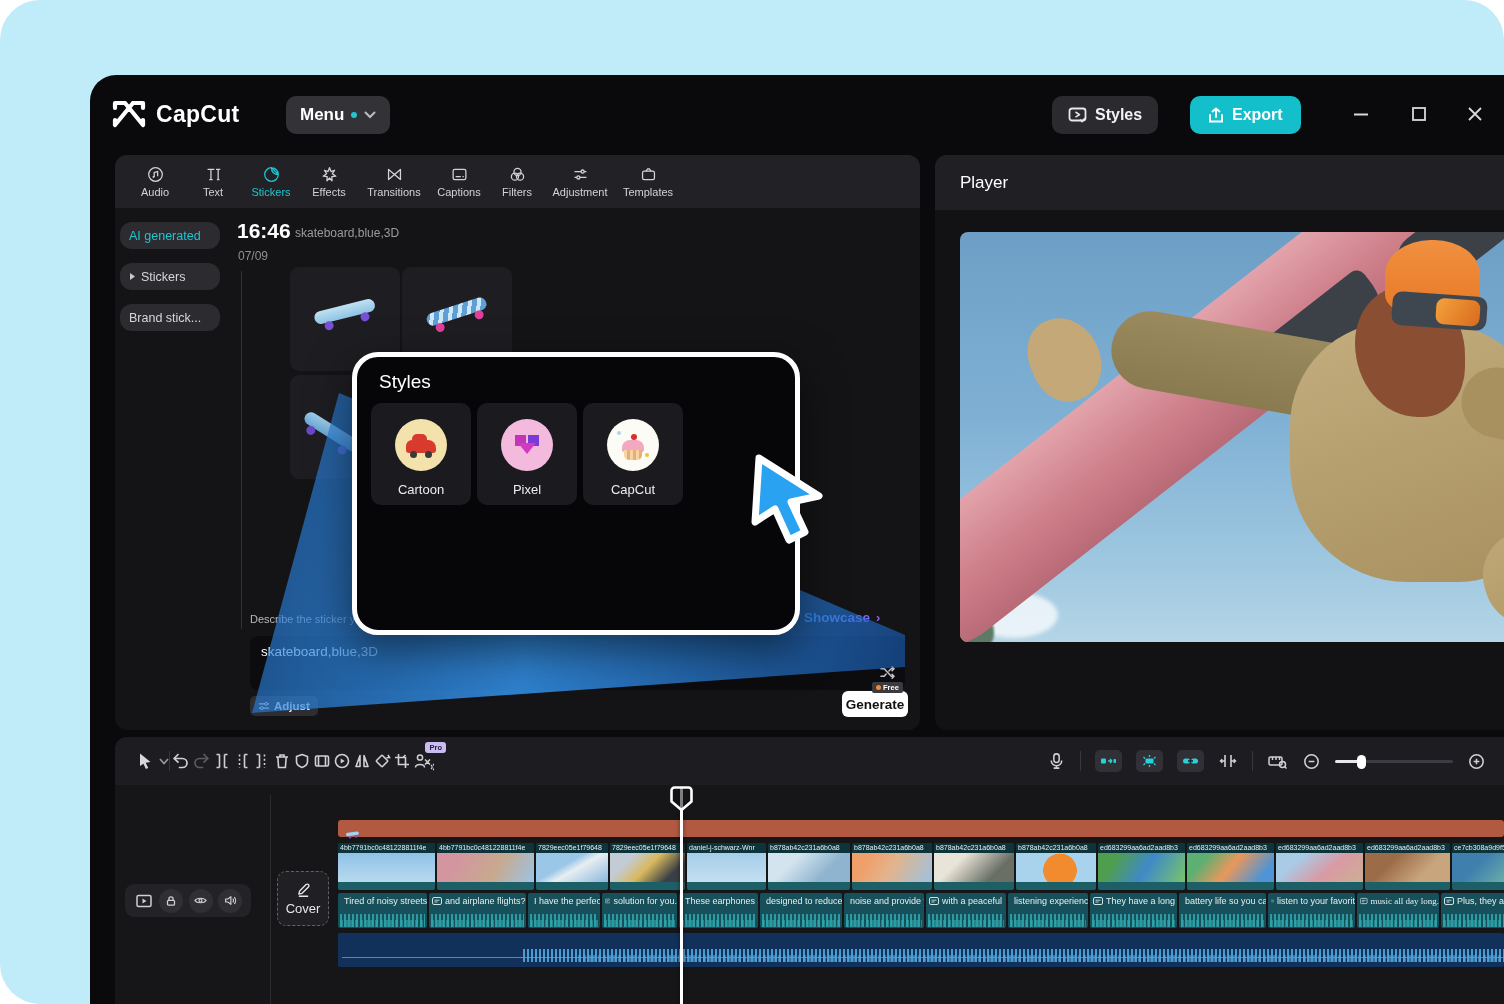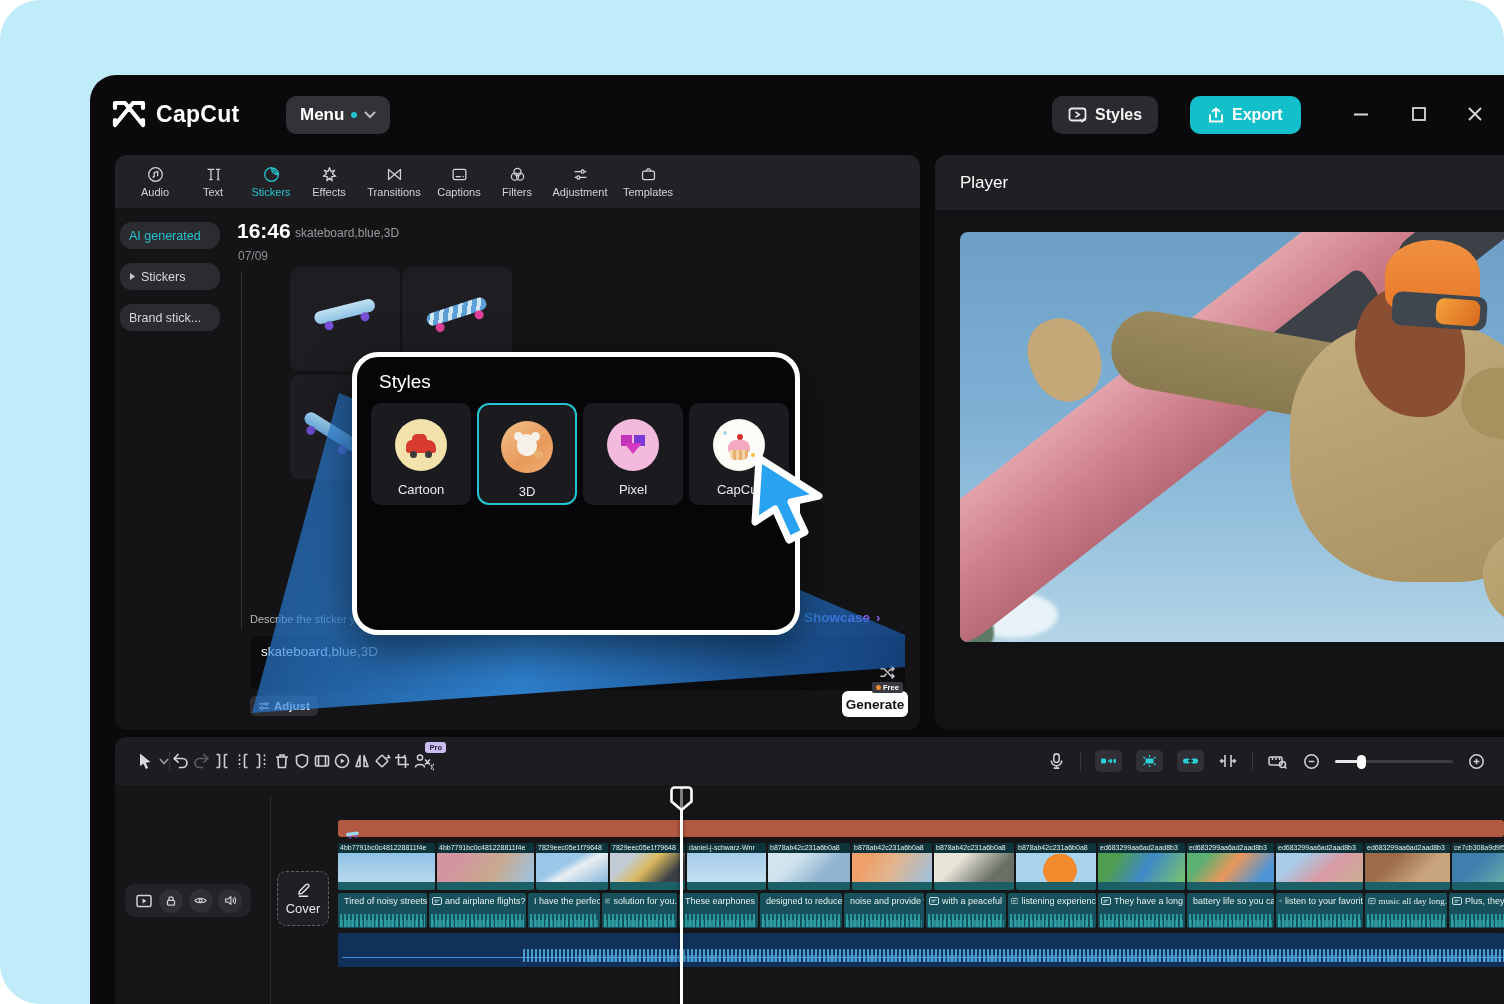--- a/index.html
+++ b/index.html
@@ -318,29 +318,20 @@
       <div class="style-grid">
         <div class="style-card">
           <div class="style-circle" style="background:#f3e2ac;">
             <div style="position:absolute;left:11px;top:21px;width:30px;height:13px;background:#d93a2e;border-radius:6px 8px 3px 3px;"></div>
             <div style="position:absolute;left:17px;top:15px;width:15px;height:9px;background:#d93a2e;border-radius:5px 5px 0 0;"></div>
             <div style="position:absolute;left:15px;top:32px;width:7px;height:7px;background:#3a3a3a;border-radius:50%;"></div>
             <div style="position:absolute;left:30px;top:32px;width:7px;height:7px;background:#3a3a3a;border-radius:50%;"></div>
           </div>
           <div class="style-label">Cartoon</div>
         </div>
-        <div class="style-card selected">
-          <div class="style-circle" style="background:linear-gradient(140deg,#f2c08a,#e89a5c 60%,#f0b070);">
-            <div style="position:absolute;left:16px;top:13px;width:20px;height:22px;background:#f6f1e8;border-radius:48% 52% 45% 45%;"></div>
-            <div style="position:absolute;left:13px;top:11px;width:9px;height:9px;background:#f6f1e8;border-radius:50%;"></div>
-            <div style="position:absolute;left:30px;top:11px;width:9px;height:9px;background:#f6f1e8;border-radius:50%;"></div>
-            <div style="position:absolute;left:33px;top:30px;width:9px;height:7px;background:#e8b06a;border-radius:50%;"></div>
-          </div>
-          <div class="style-label">3D</div>
-        </div>
         <div class="style-card">
           <div class="style-circle" style="background:#f4bade;">
             <div style="position:absolute;left:14px;top:16px;width:11px;height:11px;background:#c234b8;"></div>
             <div style="position:absolute;left:27px;top:16px;width:11px;height:11px;background:#7a3ad8;"></div>
             <div style="position:absolute;left:17px;top:24px;width:18px;height:11px;background:#d23ac2;clip-path:polygon(0 0,100% 0,50% 100%);"></div>
           </div>
           <div class="style-label">Pixel</div>
         </div>
         <div class="style-card">
           <div class="style-circle" style="background:#fdfbf6;">
@@ -743,21 +734,21 @@
     <div class="capline">
       <svg width="10" height="8" viewBox="0 0 10 8">
                 <rect x="0.5" y="0.5" width="9" height="7" rx="1.5" fill="none" stroke="#cfe4e4" stroke-width="1"></rect>
                 <path d="M2.5 3.2 h5 M2.5 5 h3" stroke="#cfe4e4" stroke-width="0.9"></path>
               </svg>
       <span>with a peaceful</span>
     </div>
     <div class="capwave"></div>
     <div class="capwave2"></div>
   </div>
-          <div class="capclip" style="width: 88px;">
+          <div class="capclip" style="width: 80px;">
     <div class="capline">
       <svg width="10" height="8" viewBox="0 0 10 8">
                 <rect x="0.5" y="0.5" width="9" height="7" rx="1.5" fill="none" stroke="#cfe4e4" stroke-width="1"></rect>
                 <path d="M2.5 3.2 h5 M2.5 5 h3" stroke="#cfe4e4" stroke-width="0.9"></path>
               </svg>
       <span>listening experienc</span>
     </div>
     <div class="capwave"></div>
     <div class="capwave2"></div>
   </div>

